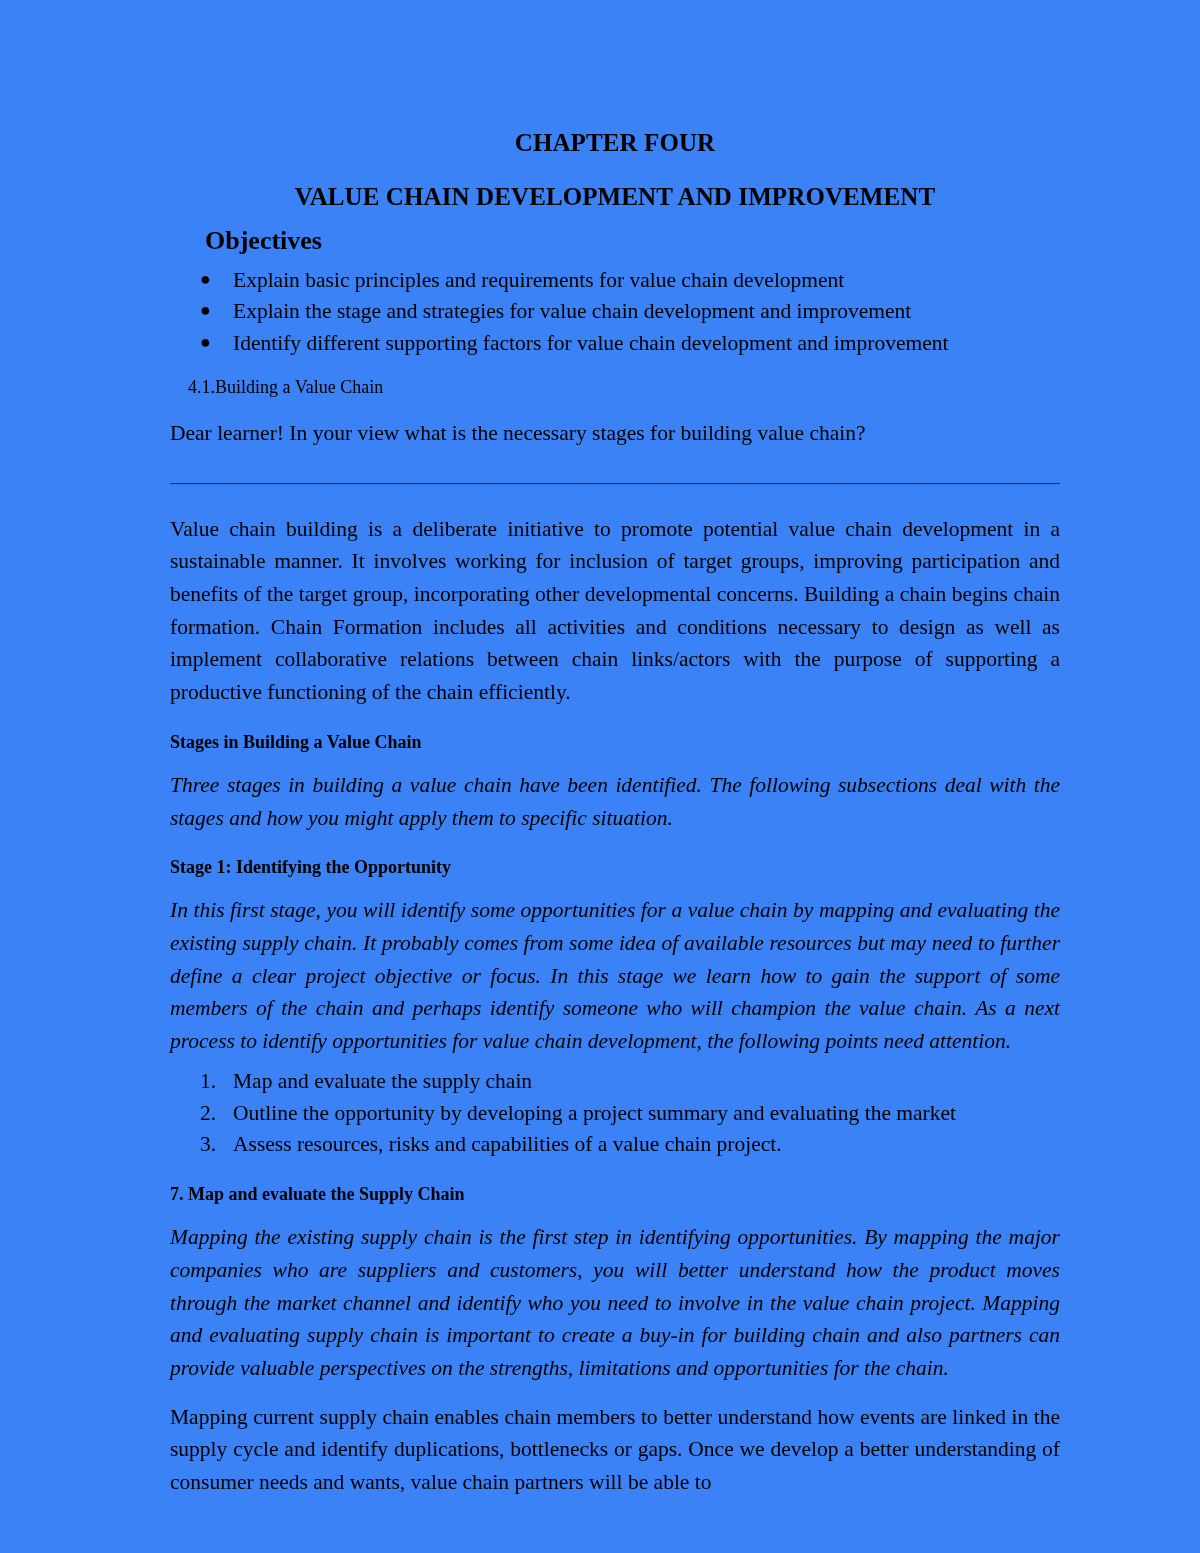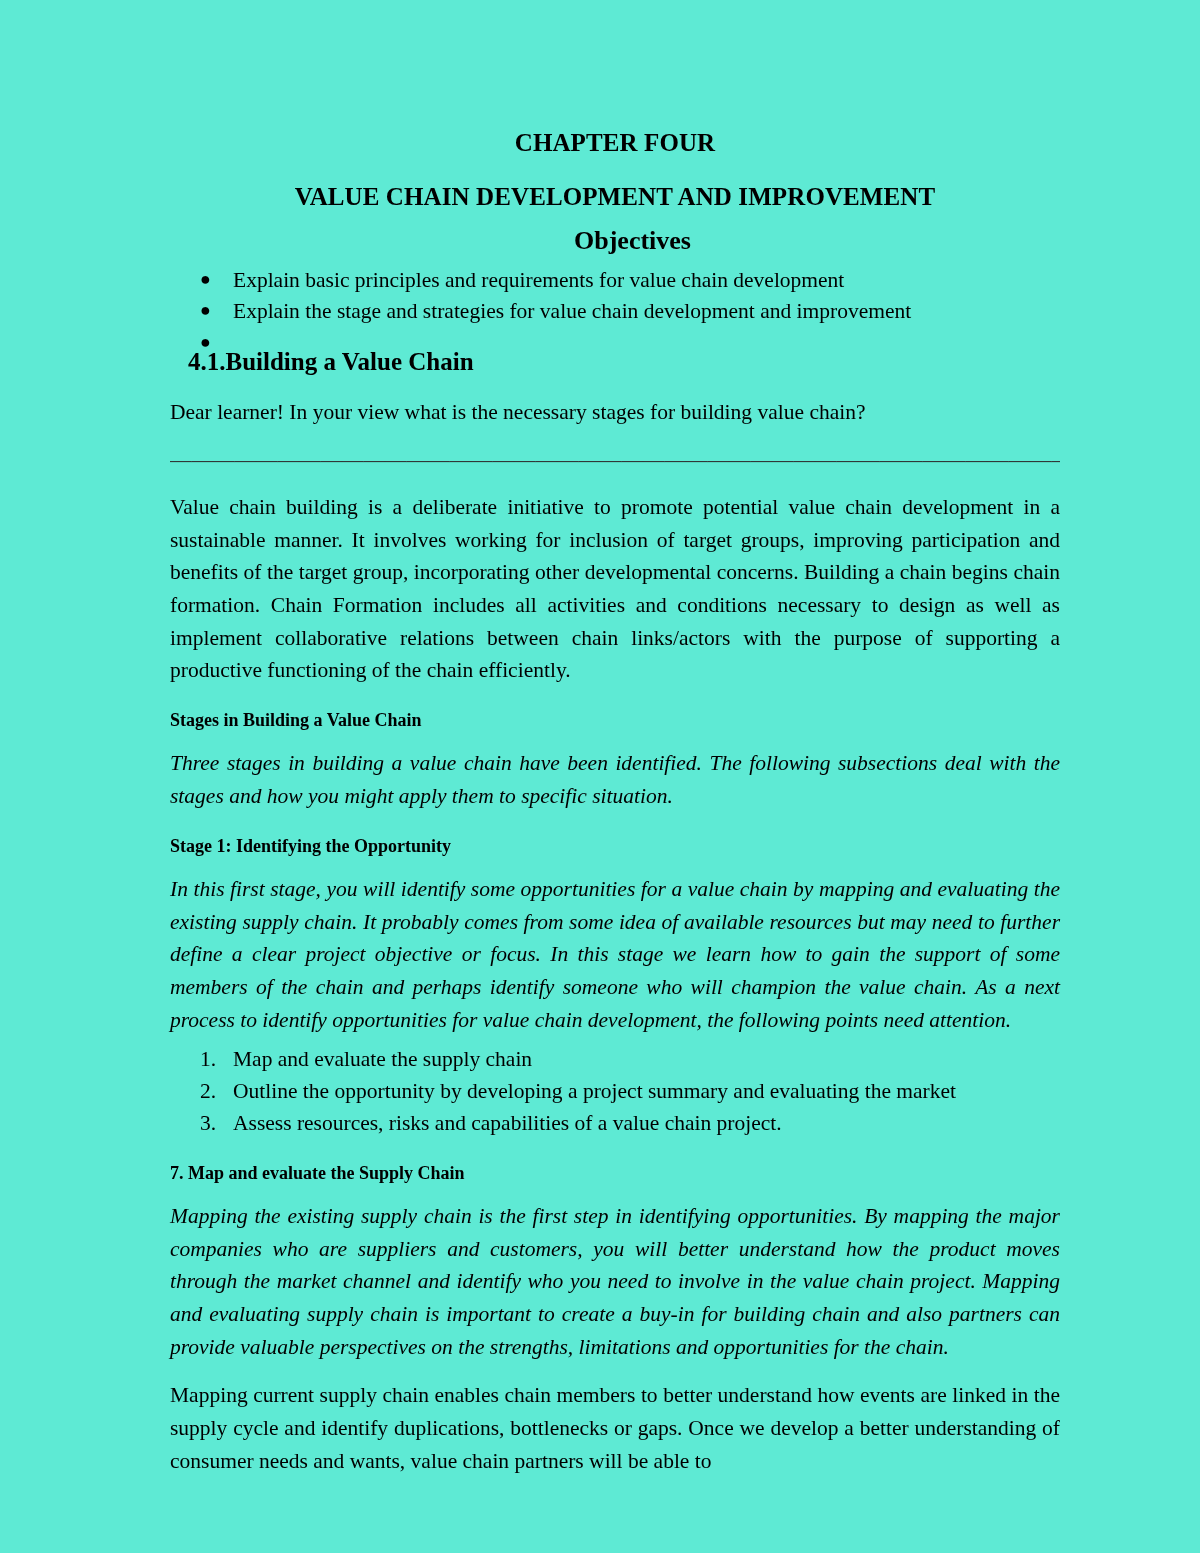--- a/index.html
+++ b/index.html
@@ -12,21 +12,21 @@
     height: 1553px;
     font-family: "Liberation Serif", "DejaVu Serif", serif;
     color: #000000;
     overflow: hidden;
   }
 
   .page {
     position: relative;
     width: 1200px;
     height: 1553px;
-    background: #5eead4;
+    background: #3b82f6;
     box-sizing: border-box;
     padding: 0;
   }
 
   .content {
     position: absolute;
     left: 170px;
     top: 125px;
     width: 890px;
   }
@@ -43,40 +43,39 @@
   }
   .chapter-subtitle {
     margin-top: 18px;
   }
 
   .objectives-heading {
     font-weight: bold;
     font-size: 26px;
     line-height: 1.35;
     margin: 9px 0 0 35px;
-    text-align: center;
   }
 
   .lead-bold {
     font-weight: bold;
     font-size: 22px;
     line-height: 1.4;
     margin: 8px 0 0 0;
   }
 
   .section-heading {
     font-weight: bold;
     font-size: 18px;
     line-height: 1.4;
     margin: 21px 0 0 0;
   }
 
   .subsection-heading {
-    font-weight: bold;
-    font-size: 25px;
+    font-weight: normal;
+    font-size: 18px;
     line-height: 1.4;
     margin: 16px 0 0 18px;
   }
 
   
   ul.bullet-list {
     list-style: none;
     margin: 7px 0 0 0;
     padding: 0;
   }
@@ -164,20 +163,21 @@
       <li>
         <span class="bullet-dot">●</span>
         <span>Explain basic principles and requirements for  value chain development</span>
       </li>
       <li>
         <span class="bullet-dot">●</span>
         <span>Explain the stage and strategies for value chain development and improvement</span>
       </li>
       <li>
         <span class="bullet-dot">●</span>
+        <span>Identify different supporting factors for value chain development and improvement</span>
       </li>
     </ul>
 
     <div class="subsection-heading">4.1.Building a Value Chain</div>
 
     <div class="prompt-line">
       <span class="italic-lead">Dear learner</span><span>! In your view what is the necessary stages for building value chain?</span>
     </div>
 
     <div class="answer-rule">——————————————————————————————————————————————</div>

